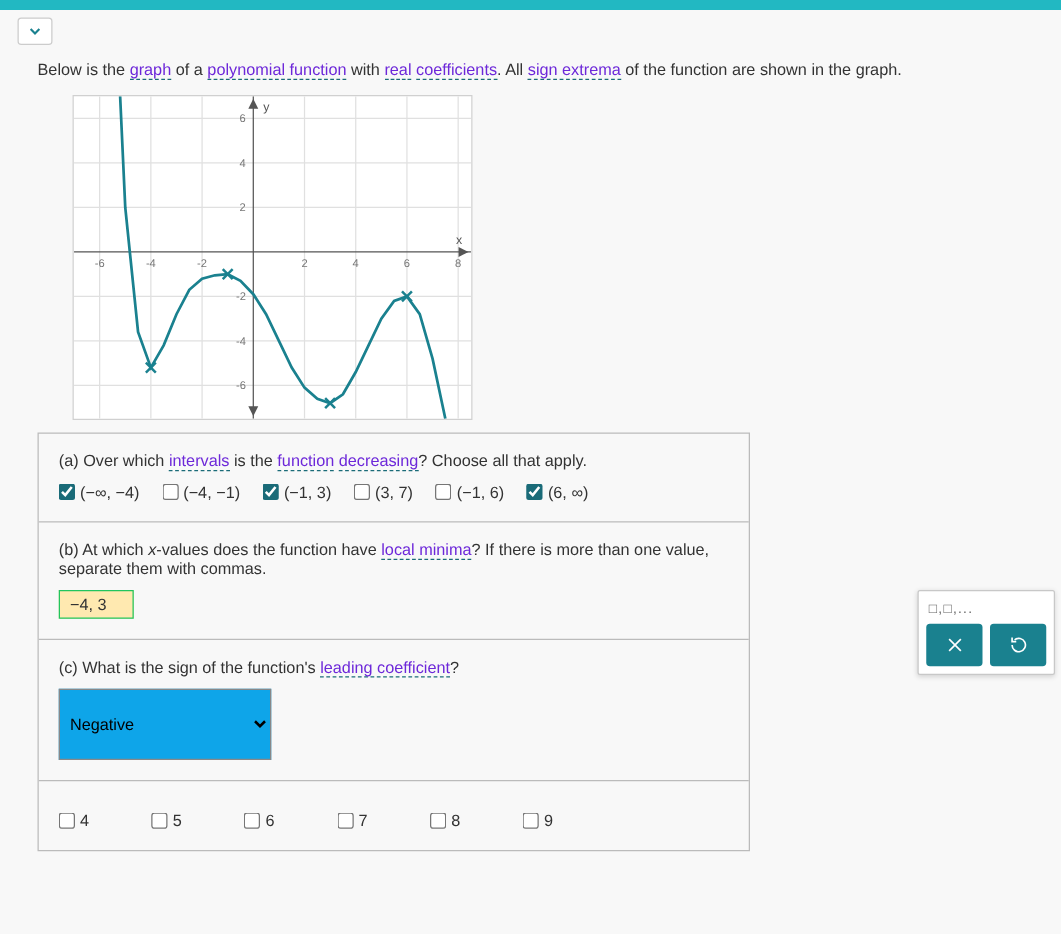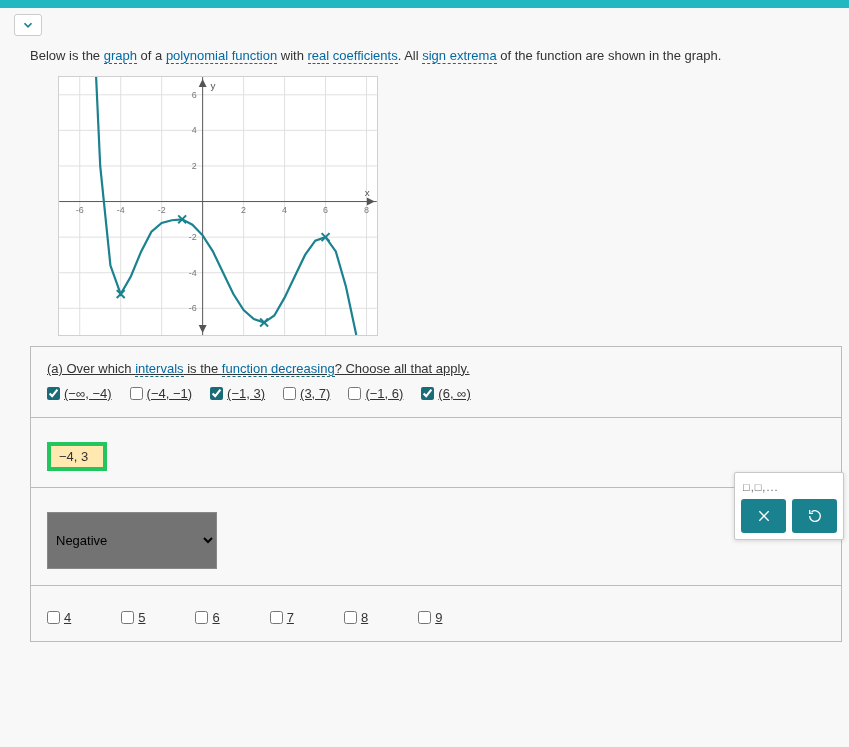--- a/index.html
+++ b/index.html
@@ -29,38 +29,37 @@
   }
   .chevron-btn svg { width: 14px; height: 14px; }
   .content {
     padding: 4px 20px 20px 30px;
   }
   .intro {
     margin: 6px 0 10px 0;
     line-height: 1.5;
   }
   .termlink {
-    color: #0369a1;
+    color: #6d28d9;
     border-bottom: 1px dashed #1a6b78;
     text-decoration: none;
   }
   .graph-wrap {
     border: 1px solid #d0d0d0;
     width: 320px;
     height: 260px;
     margin: 0 0 10px 28px;
     background: #fff;
     position: relative;
   }
   .graph-wrap svg { width:100%; height:100%; }
   .subtext { margin: 10px 0 18px 0; }
   .question-group {
     border: 1px solid #bbb;
-    width: 812px;
-    text-decoration: underline;
+    width: 570px;
   }
   .q {
     border-top: 1px solid #bbb;
     padding: 14px 16px 16px 16px;
   }
   .q:first-child { border-top: none; }
   .options-row {
     margin-top: 10px;
     display: flex;
     flex-wrap: wrap;
@@ -70,34 +69,34 @@
   .opt {
     display: inline-flex;
     align-items: center;
     gap: 4px;
     white-space: nowrap;
   }
   .opt input { margin:0; accent-color:#1a6b78; }
   .answer-input {
     margin-top: 10px;
     display: inline-block;
-    border: 4px solid #22c55e;
+    border: 1px solid #22c55e;
     background: #ffe9b0;
     padding: 3px 8px;
     min-width: 60px;
   }
   .select-wrap {
     margin-top: 10px;
   }
   select {
     border: 1px solid #888;
     padding: 19px 4px;
     font-size: 13px;
     min-width: 170px;
-    background: #737373;
+    background: #0ea5e9;
   }
   .side-panel {
     position: absolute;
     left: 734px;
     top: 436px;
     width: 110px;
   }
   .palette {
     border: 1px solid #c8c8c8;
     background: #fff;
@@ -231,24 +230,30 @@
               <span>(−1, 6)</span>
             </label>
             <label class="opt">
               <input type="checkbox" checked="" style="">
               <span>(6, ∞)</span>
             </label>
           </div>
     </div>
 
     <div class="q">
+      <div>
+        <span>(b) At which </span><i>x</i><span>-values does the function have </span><a class="termlink">local minima</a><span>? If there is more than one value, separate them with commas.</span>
+      </div>
       <div class="answer-input">−4, 3</div>
     </div>
 
     <div class="q">
+      <div>
+        <span>(c) What is the sign of the function's </span><a class="termlink">leading coefficient</a><span>?</span>
+      </div>
       <div class="select-wrap">
         <select id="qc-select"><option>Positive</option><option selected="">Negative</option></select>
       </div>
     </div>
 
     <div class="q">
       <div class="options-row" id="qd-opts" style="gap:50px;">
             <label class="opt">
               <input type="checkbox" style="">
               <span>4</span>

